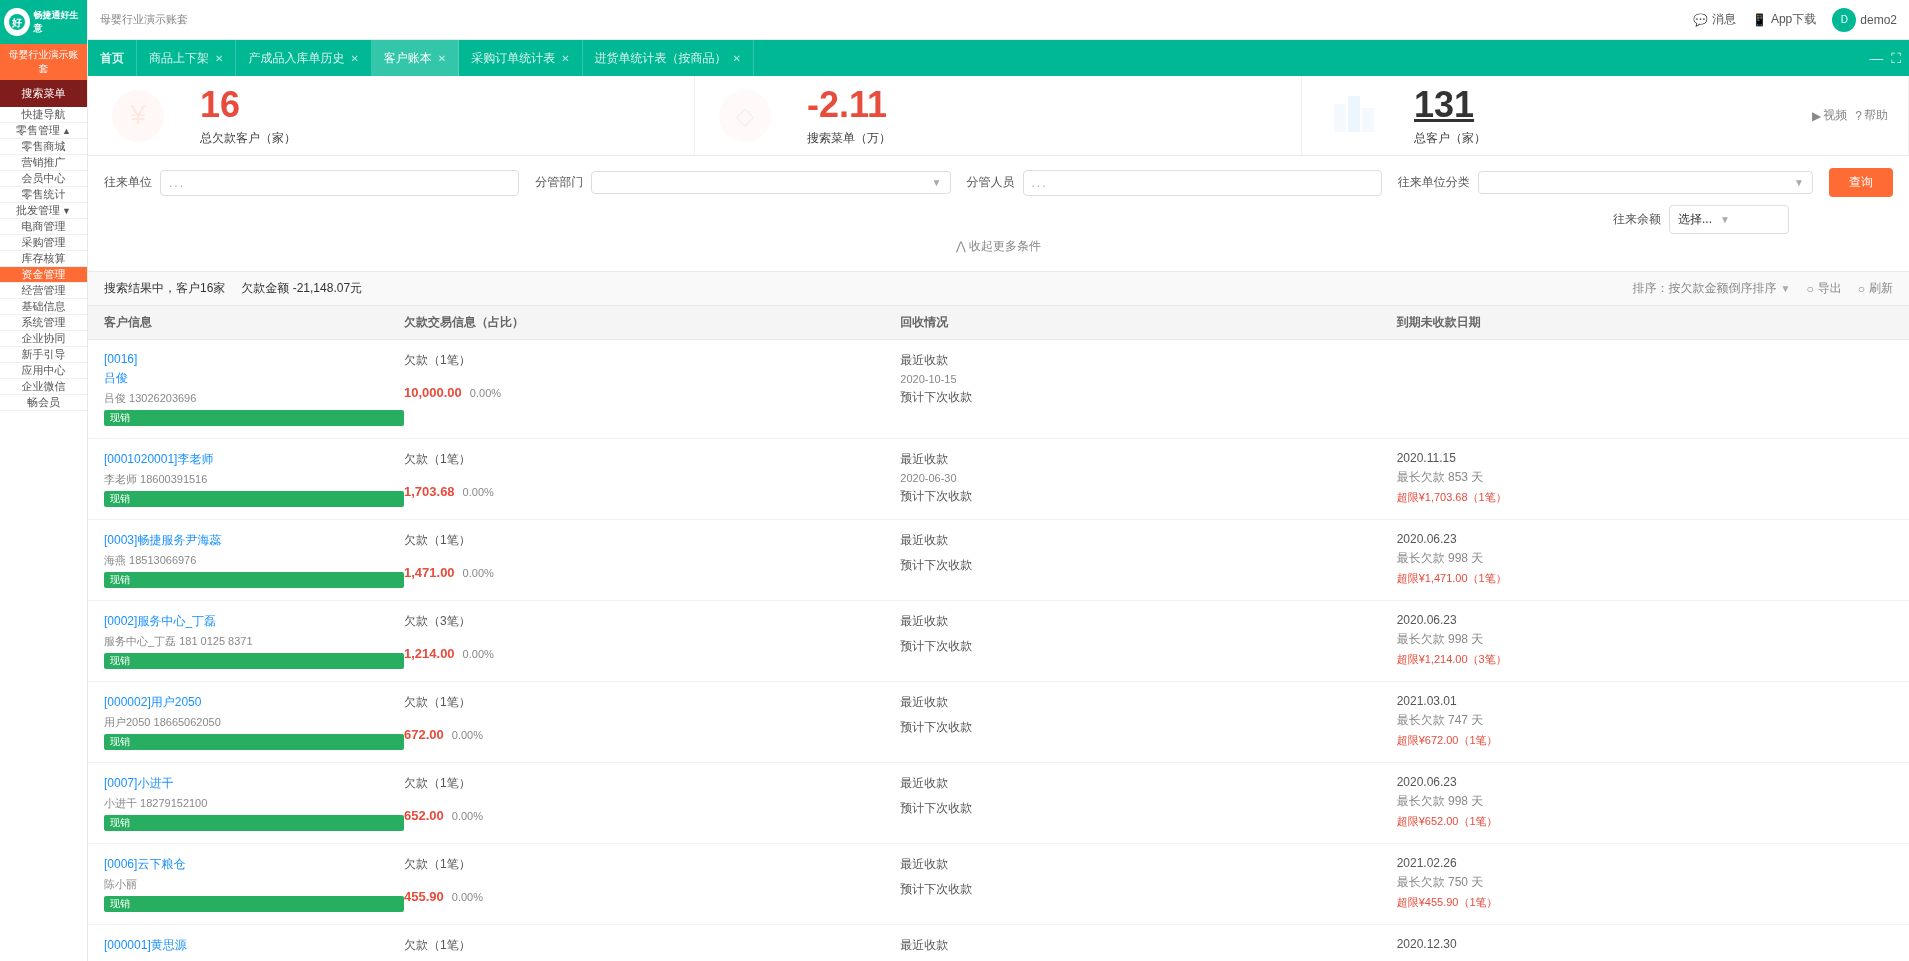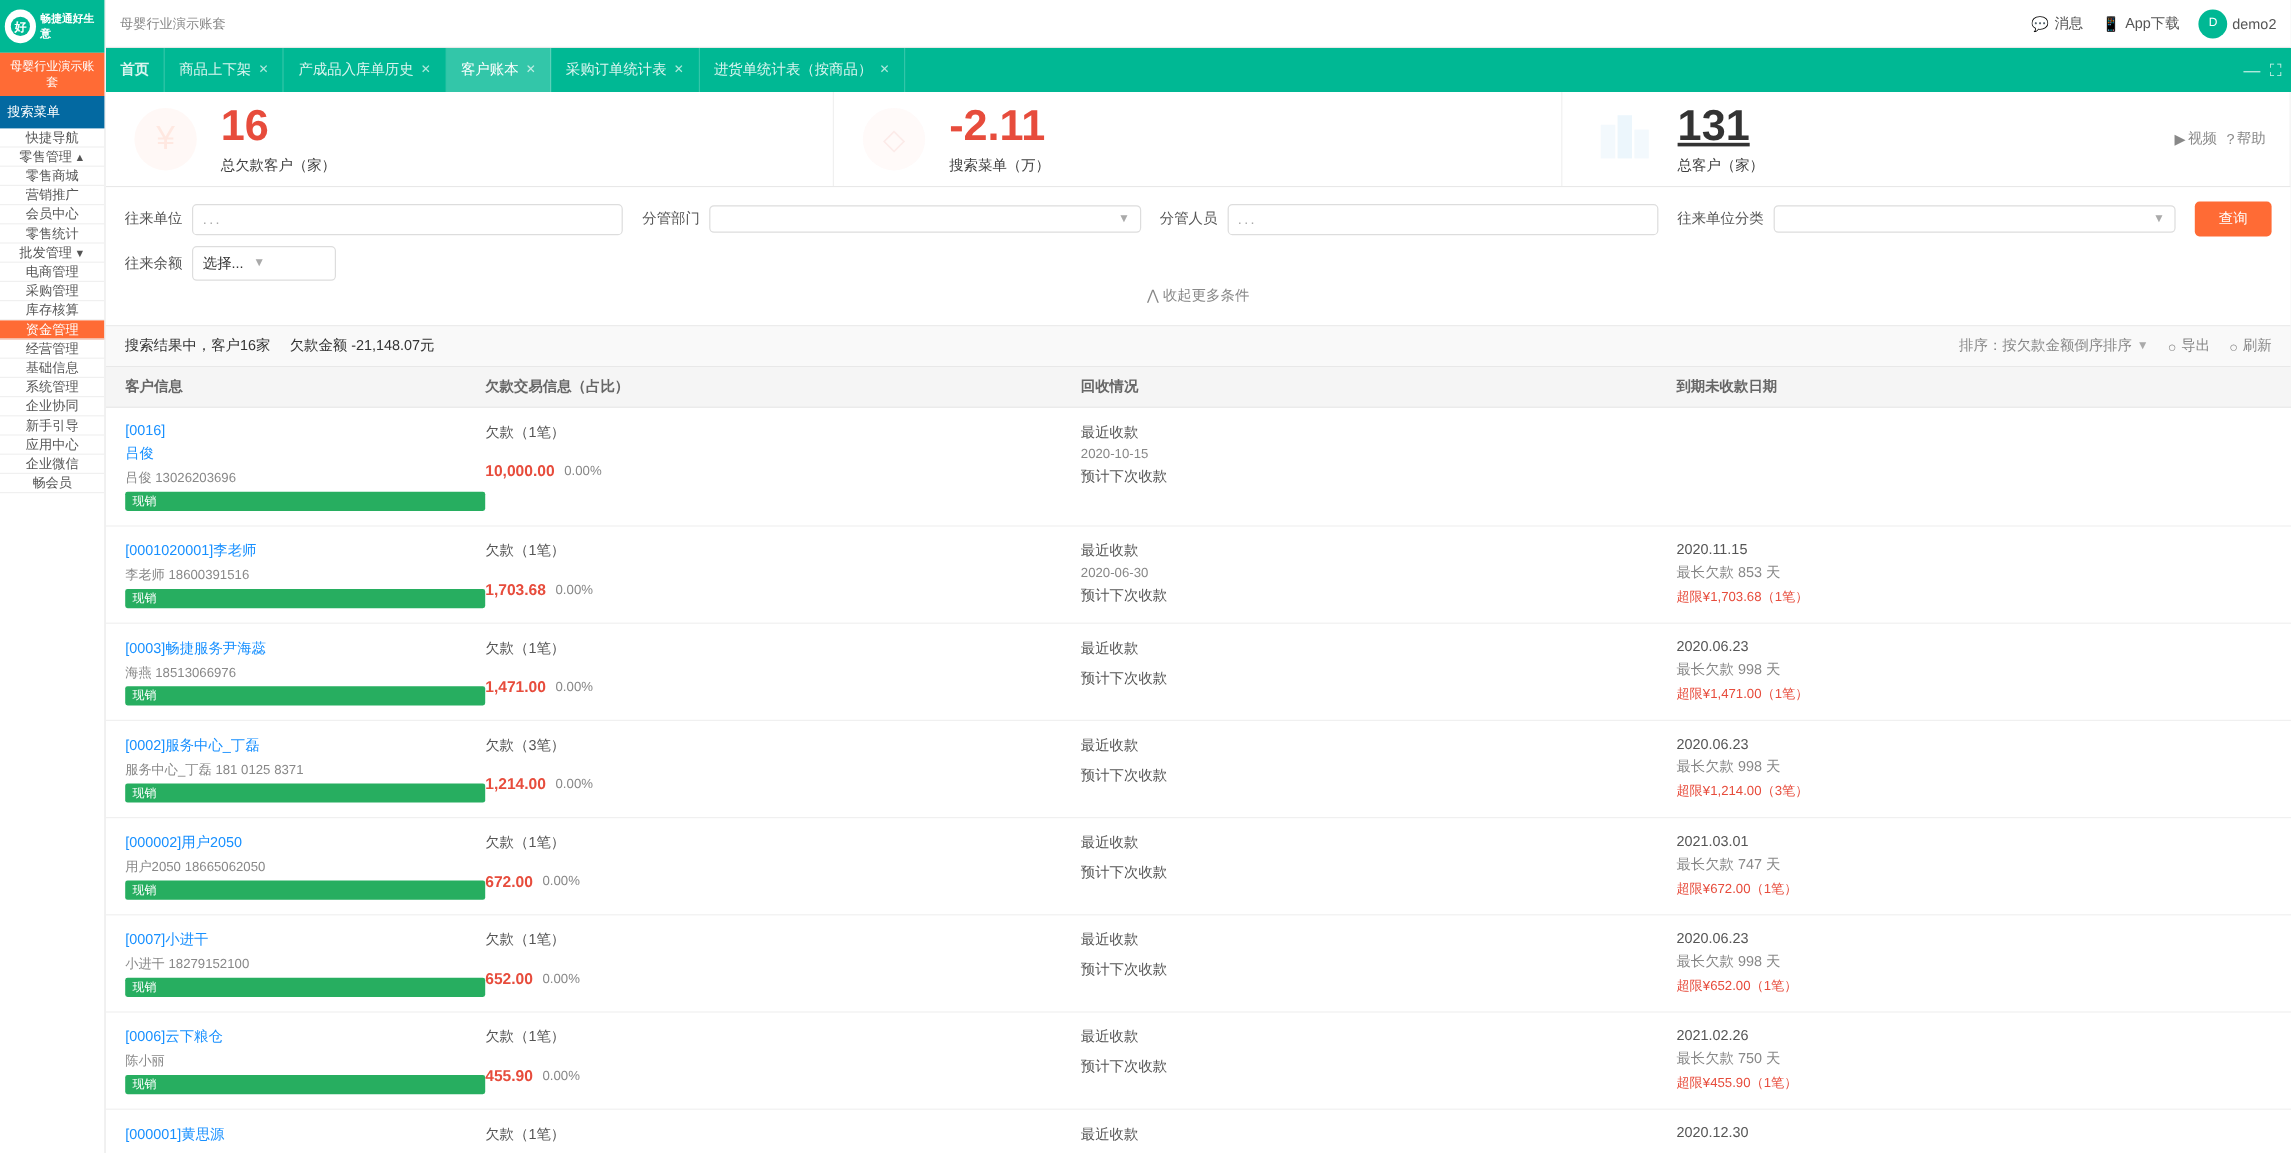--- a/index.html
+++ b/index.html
@@ -1,21 +1,21 @@
 <!DOCTYPE html>
 <html><head>
   <meta charset="utf-8">
   <style>
     * { margin: 0; padding: 0; box-sizing: border-box; }
     body { font-family: "Microsoft YaHei", "PingFang SC", Arial, sans-serif; font-size: 12px; background: #f5f5f5; color: #333; display: flex; height: 961px; overflow: hidden; }
 
     
     .sidebar { width: 88px; background: #fff; border-right: 1px solid #e8e8e8; display: flex; flex-direction: column; flex-shrink: 0; }
     .sidebar-logo { background: #00b894; padding: 8px 4px; display: flex; align-items: center; justify-content: center; gap: 4px; }
-    .sidebar-search { background: #0369a1; padding: 6px; text-align: left; color: #fff; font-size: 11px; cursor: pointer; }
+    .sidebar-search { background: #7f1d1d; padding: 6px; text-align: center; color: #fff; font-size: 11px; cursor: pointer; }
     .sidebar-nav-item { padding: 0 4px; text-align: center; cursor: pointer; font-size: 11px; color: #555; border-bottom: 1px solid #f0f0f0; }
     .sidebar-nav-item.active { background: #ff6b35; color: #fff; }
     .sidebar-nav-item.with-arrow { display: flex; align-items: center; justify-content: center; gap: 2px; }
 
     
     .main { flex: 1; display: flex; flex-direction: column; overflow: hidden; }
 
     
     .topbar { background: #fff; padding: 0 12px; display: flex; align-items: center; justify-content: space-between; height: 40px; border-bottom: 1px solid #e8e8e8; }
     .topbar-left { font-size: 11px; color: #888; }
@@ -27,42 +27,42 @@
     .tabs { background: #00b894; display: flex; align-items: center; height: 36px; overflow-x: auto; flex-shrink: 0; }
     .tab { padding: 0 12px; height: 52px; display: flex; align-items: center; gap: 6px; font-size: 12px; color: rgba(255,255,255,0.85); cursor: pointer; white-space: nowrap; border-right: 1px solid rgba(255,255,255,0.2); }
     .tab.active { background: rgba(255,255,255,0.2); color: #fff; }
     .tab:first-child { font-weight: bold; }
     .tab-close { font-size: 10px; color: rgba(255,255,255,0.7); }
     .tabs-actions { margin-left: auto; display: flex; gap: 8px; padding: 0 8px; }
     .tabs-actions span { color: rgba(255,255,255,0.8); cursor: pointer; font-size: 14px; }
 
     
     .stats-row { background: #fff; display: flex; border-bottom: 1px solid #e8e8e8; flex-shrink: 0; }
-    .stat-card { flex: 1; padding: 8px 20px; display: flex; align-items: center; gap: 16px; border-right: 1px solid #f0f0f0; }
+    .stat-card { flex: 1; padding: 8px 20px; display: flex; align-items: center; gap: 32px; border-right: 1px solid #f0f0f0; }
     .stat-icon { width: 60px; height: 60px; display: flex; align-items: center; justify-content: center; }
     .stat-icon svg { opacity: 0.3; }
     .stat-info { display: flex; flex-direction: column; }
     .stat-number { font-size: 36px; font-weight: bold; }
     .stat-number.red { color: #e74c3c; }
     .stat-number.dark { color: #333; text-decoration: underline; }
     .stat-label { font-size: 12px; color: #404040; margin-top: 4px; }
     .stat-actions { margin-left: auto; display: flex; gap: 8px; font-size: 12px; color: #888; }
     .stat-actions span { cursor: pointer; display: flex; align-items: center; gap: 2px; }
 
     
     .filter-area { background: #fff; padding: 12px 16px; border-bottom: 1px solid #e8e8e8; flex-shrink: 0; }
     .filter-row { display: flex; align-items: center; gap: 16px; margin-bottom: 8px; }
     .filter-item { display: flex; align-items: center; gap: 8px; flex: 1; }
     .filter-label { font-size: 12px; color: #555; white-space: nowrap; }
     .filter-input { flex: 1; border: 1px solid #ddd; border-radius: 4px; padding: 5px 8px; font-size: 12px; color: #555; display: flex; align-items: center; justify-content: space-between; cursor: pointer; background: #fff; min-width: 120px; }
     .filter-input .dots { color: #aaa; letter-spacing: 2px; }
     .filter-select { flex: 1; border: 1px solid #ddd; border-radius: 4px; padding: 5px 8px; font-size: 12px; display: flex; align-items: center; justify-content: space-between; background: #fff; cursor: pointer; }
     .filter-btn { background: #ff6b35; color: #fff; border: none; border-radius: 4px; padding: 6px 20px; font-size: 12px; cursor: pointer; }
     .filter-toggle { text-align: center; color: #888; font-size: 12px; cursor: pointer; padding: 4px; }
-    .filter-row2 { display: flex; align-items: center; gap: 16px; }
+    .filter-row2 { display: flex; align-items: center; gap: 16px; justify-content: flex-end; }
     .select-box { border: 1px solid #ddd; border-radius: 4px; padding: 5px 8px; font-size: 12px; display: flex; align-items: center; gap: 8px; background: #fff; cursor: pointer; min-width: 120px; }
 
     
     .results-bar { background: #f9f9f9; padding: 8px 16px; display: flex; align-items: center; justify-content: space-between; border-bottom: 1px solid #e8e8e8; flex-shrink: 0; }
     .results-actions { display: flex; align-items: center; gap: 16px; font-size: 12px; color: #888; }
     .results-actions span { cursor: pointer; display: flex; align-items: center; gap: 4px; }
 
     
     .table-container { flex: 1; overflow-y: auto; background: #fff; }
     .table-header { display: grid; grid-template-columns: 300px 1fr 1fr 1fr; padding: 8px 16px; background: #f5f5f5; border-bottom: 1px solid #e8e8e8; font-size: 12px; color: #666; font-weight: bold; }

